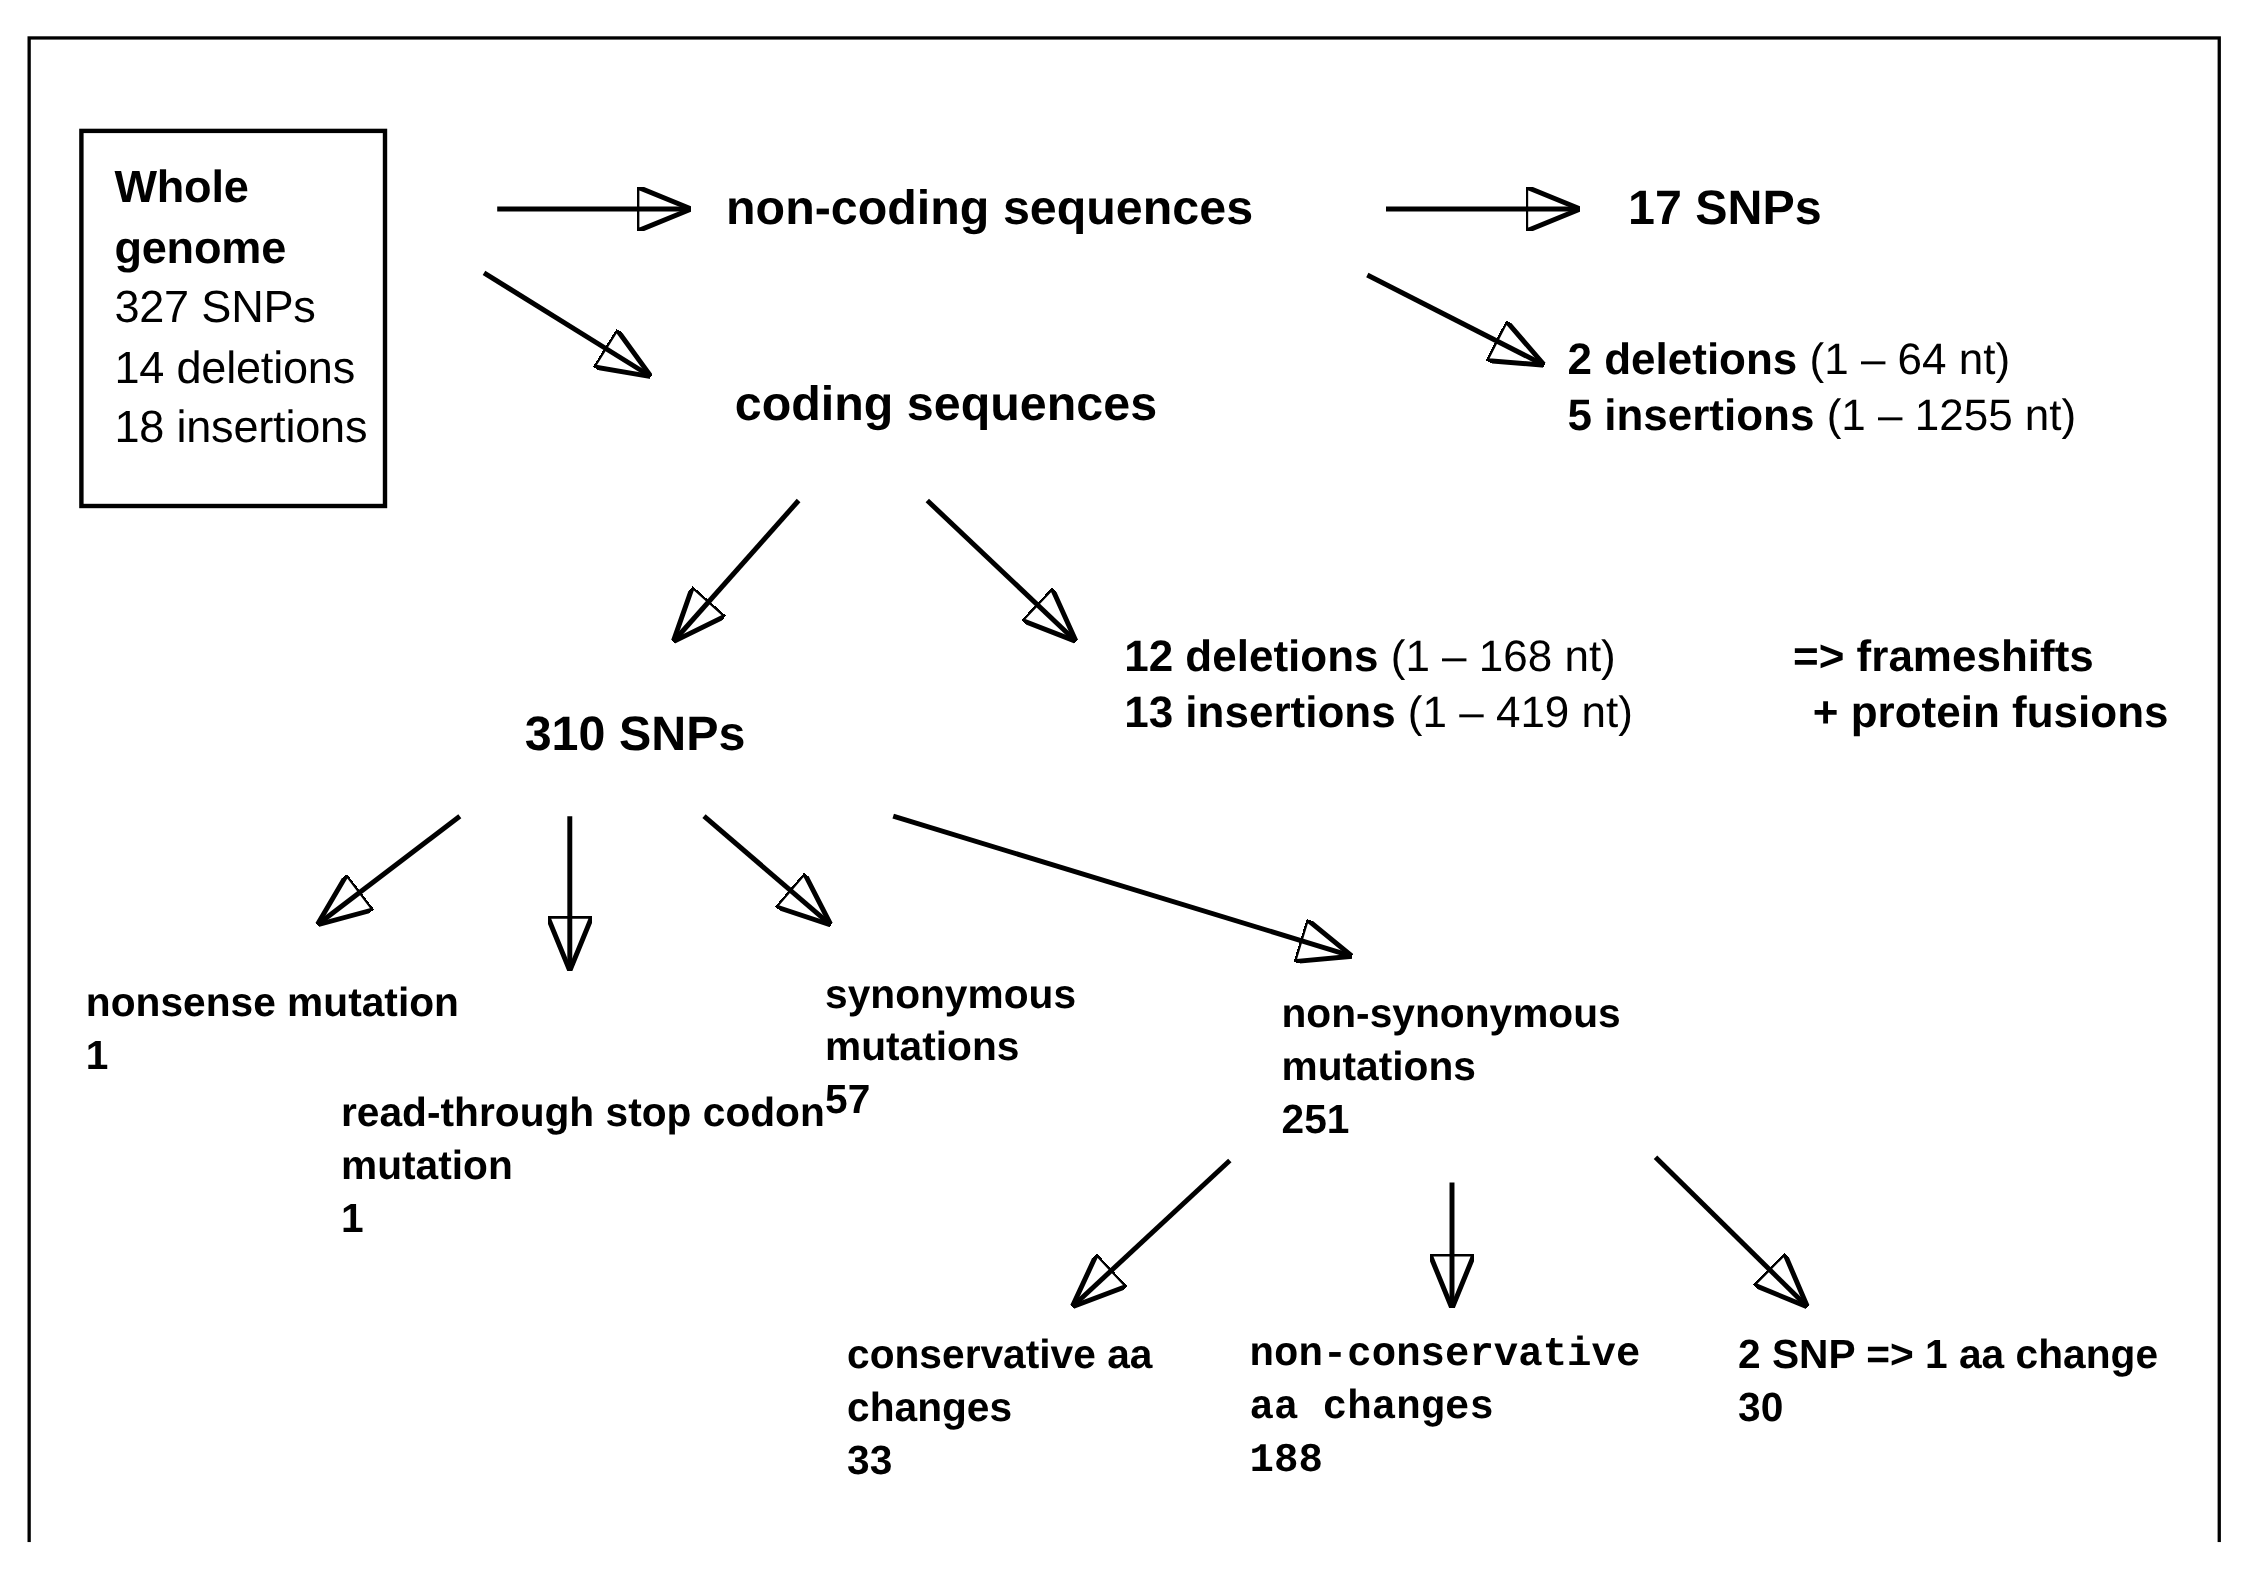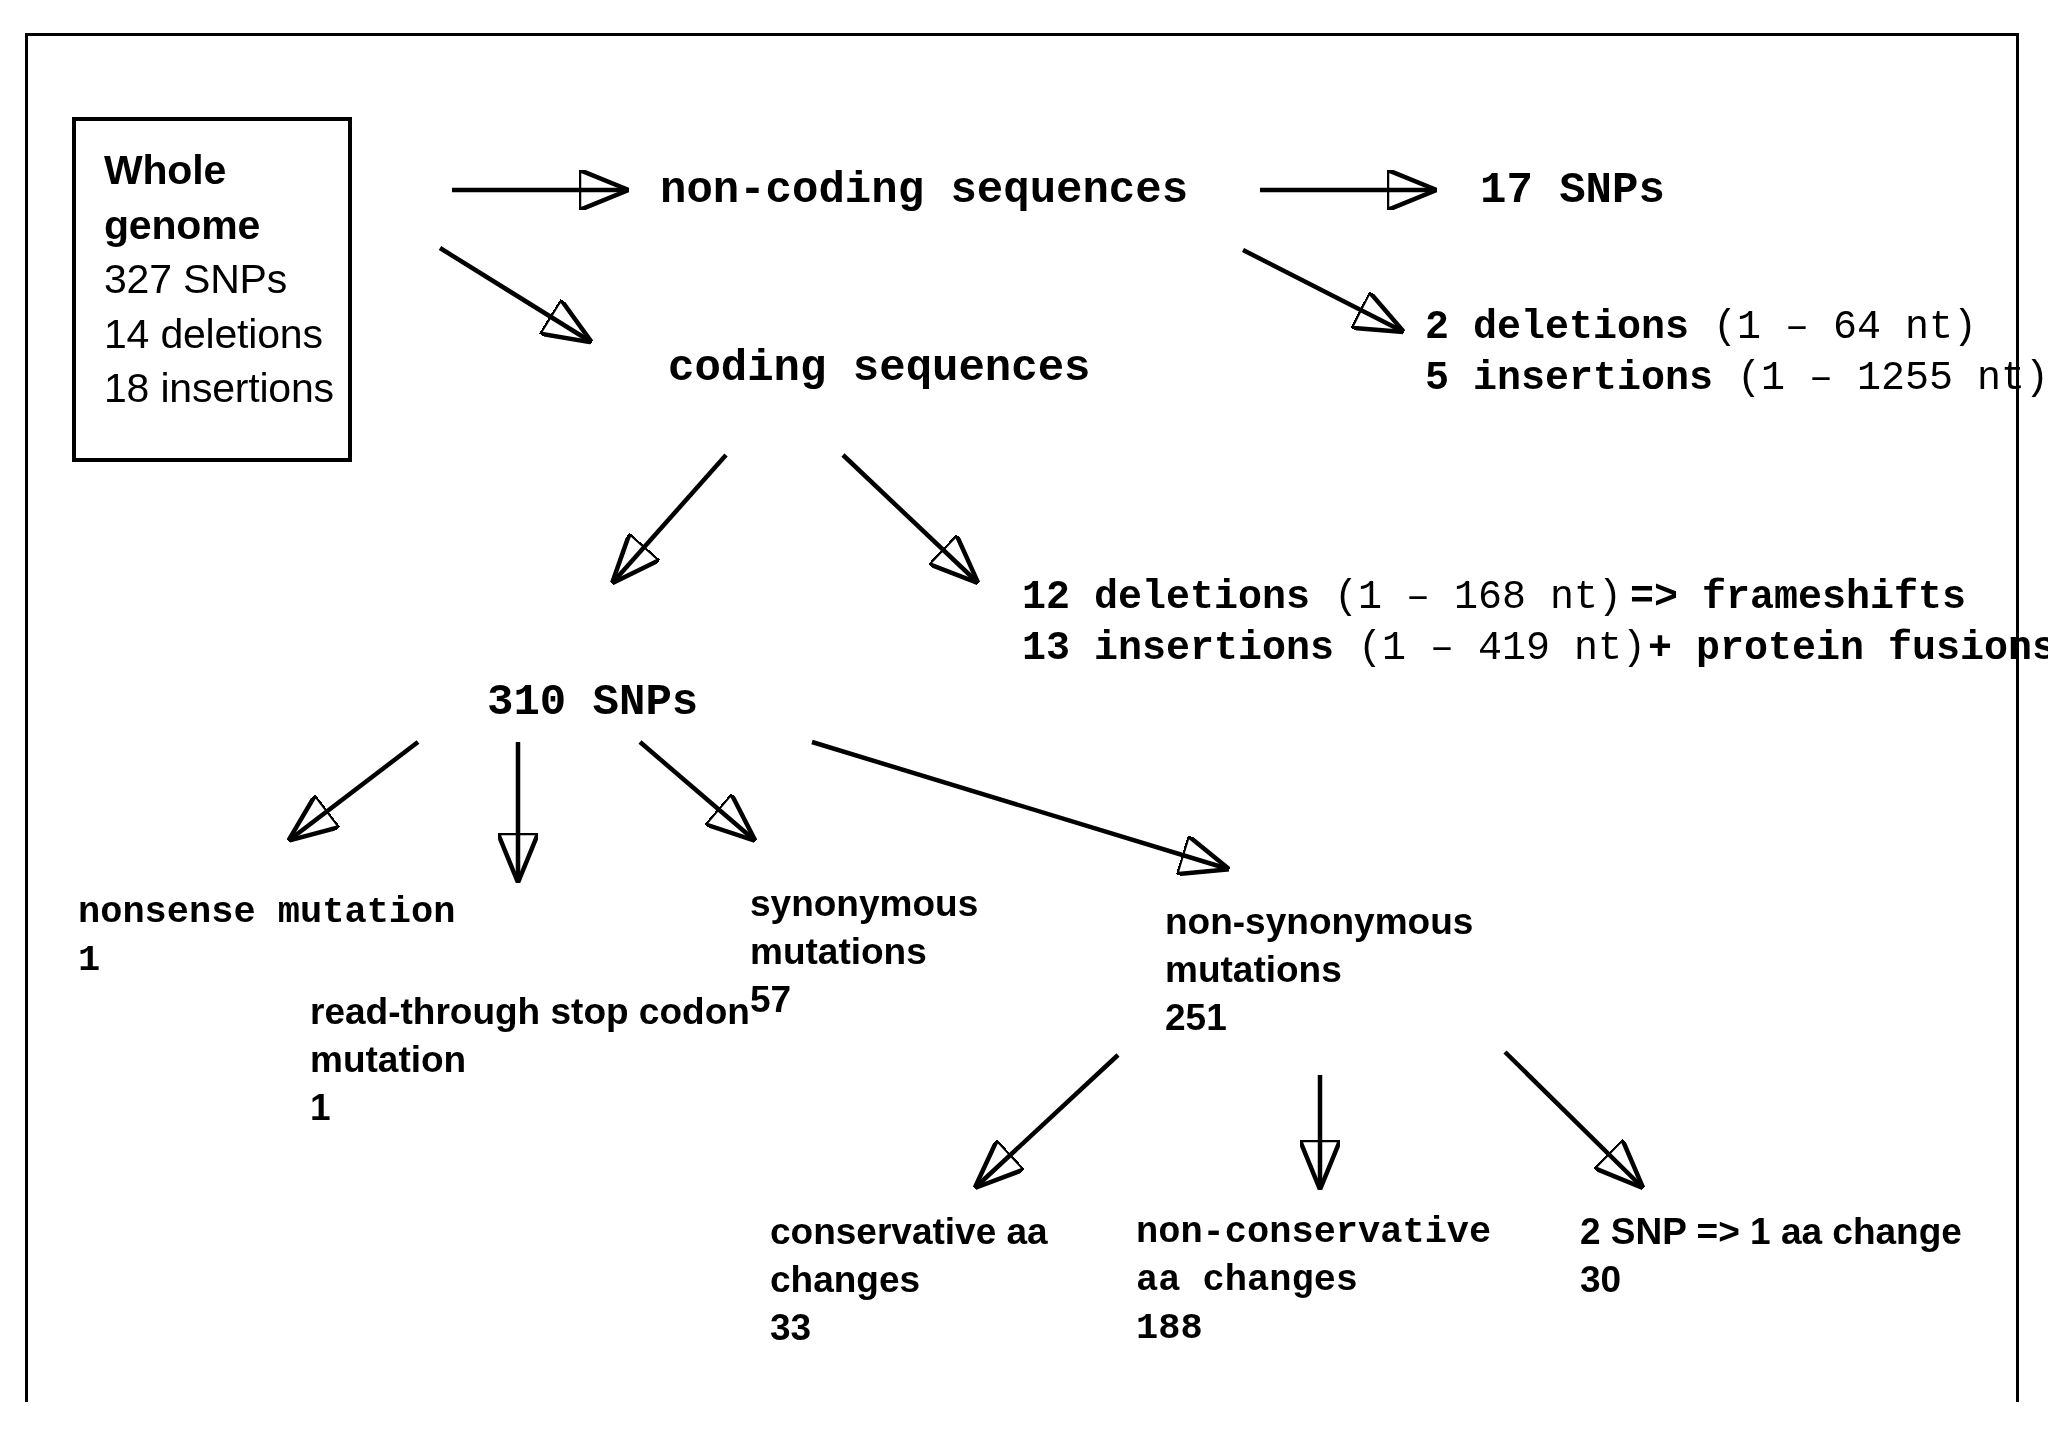--- a/index.html
+++ b/index.html
@@ -63,21 +63,21 @@
   .b  { font-weight: bold; }
   .r  { font-weight: normal; }
 
   .big .ln { font-size: 44px; font-weight: bold; letter-spacing: 0px; }
 
   .mid .ln { font-size: 40px; }
 
   .sm .ln  { font-size: 37px; font-weight: bold; line-height: 1.3; }
 
   .ctr { text-align: left; }
-  .lft { text-align: left; font-family: Liberation Mono, monospace; }
+  .lft { text-align: left; }
 
   svg#arrows {
     position: absolute;
     left: 0; top: 0;
     width: 2048px;
     height: 1442px;
     pointer-events: none;
   }
   svg#arrows line, svg#arrows path { stroke: #000000; fill: none; }
 </style>
@@ -160,21 +160,21 @@
     <div class="ln">
       <span class="b">13 insertions</span><span class="r"> (1 – 419 nt)</span>
     </div>
   </div>
 
   <div class="node mid lft" style="left:1630px; top:572px;">
     <div class="ln b">=&gt; frameshifts</div>
     <div class="ln b" style="padding-left:18px;">+ protein fusions</div>
   </div>
 
-  <div class="node big lft" style="left:487px; top:640px;margin-top:34px;">
+  <div class="node big lft" style="left:477px; top:640px;">
     <div class="ln">310 SNPs</div>
   </div>
 
   <div class="node sm lft" style="left:78px; top:888px;">
     <div class="ln">nonsense  mutation</div>
     <div class="ln ctr" style="width:180px;">1</div>
   </div>
 
   <div class="node sm ctr" style="left:310px; top:988px; width:436px;">
     <div class="ln">read-through stop codon</div>

